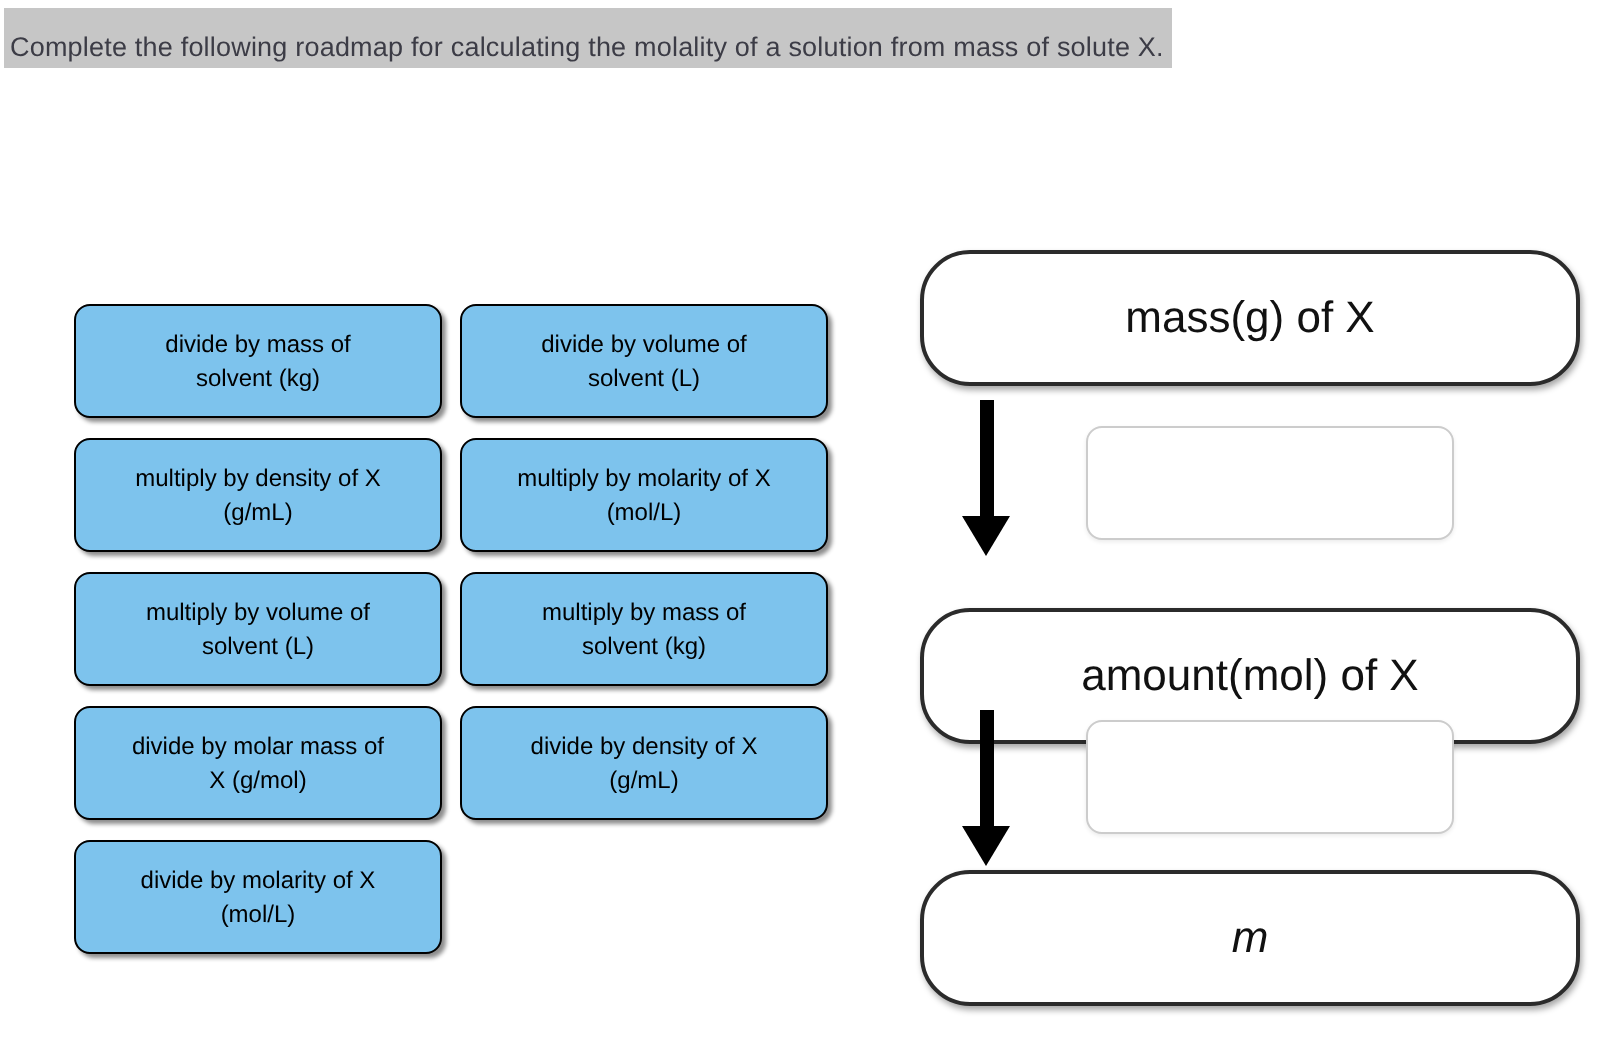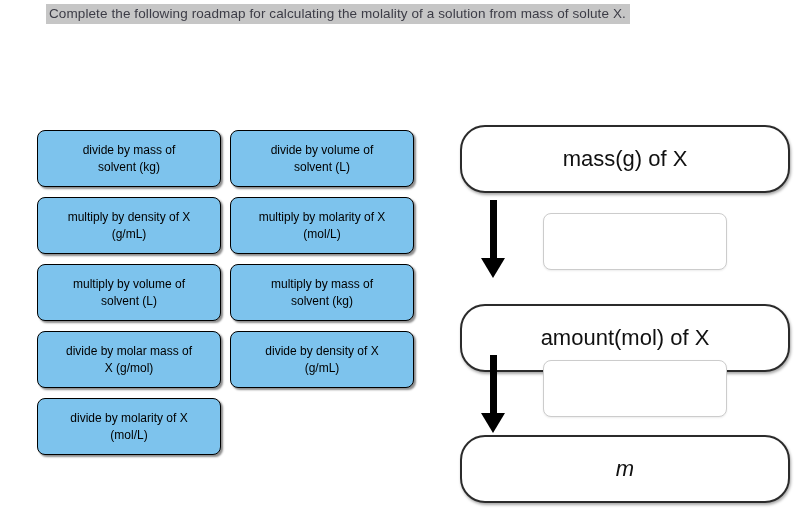--- a/index.html
+++ b/index.html
@@ -11,28 +11,27 @@
     overflow:hidden;
   }
 
   
   .prompt {
     position:absolute; left:2px; top:4px;
     display:inline-block;
     background:var(--title-highlight,#c6c6c6);
     color:var(--title-text,#3c3c46);
     font-size:13.5px;
-    padding:2px 4px 3px 3px;
+    padding:12px 4px 3px 3px;
     letter-spacing:0.1px;
-    margin-left:44px;
   }
 
   
   .tiles {
-    position:absolute; left:37px; top:130px;
+    position:absolute; left:37px; top:152px;
     display:grid;
     grid-template-columns:184px 184px;
     grid-auto-rows:57px;
     column-gap:9px; row-gap:10px;
   }
   .tile {
     box-sizing:border-box;
     background:var(--tile-fill,#7dc3ed);
     border:1px solid var(--tile-border,#000000);
     border-radius:8px;

